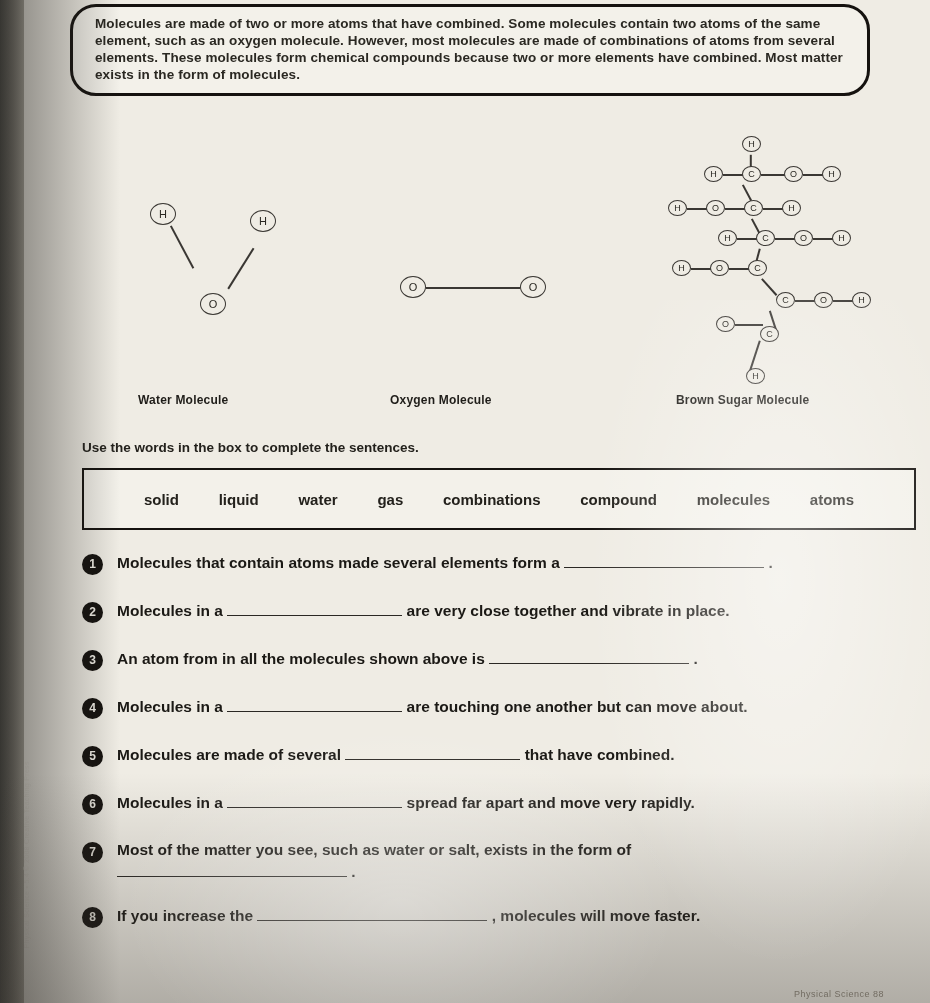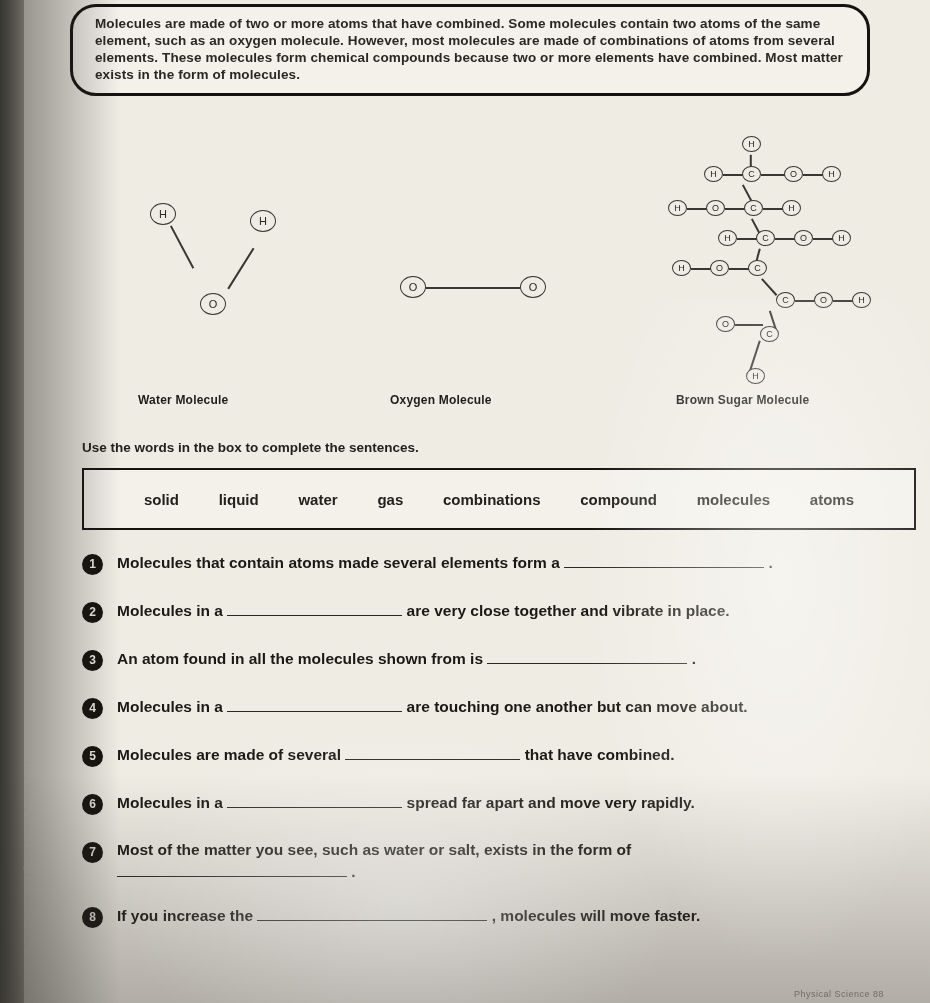--- a/index.html
+++ b/index.html
@@ -320,21 +320,21 @@
         <div class="qtext">
           <span>Molecules in a</span>
           <span class="blank b-md"></span>
           <span>are very close together and vibrate in place.</span>
         </div>
       </div>
 
       <div class="q">
         <div class="num">3</div>
         <div class="qtext">
-          <span>An atom found in all the molecules shown from is</span>
+          <span>An atom from in all the molecules shown above is</span>
           <span class="blank b-lg"></span>
           <span>.</span>
         </div>
       </div>
 
       <div class="q">
         <div class="num">4</div>
         <div class="qtext">
           <span>Molecules in a</span>
           <span class="blank b-md"></span>

